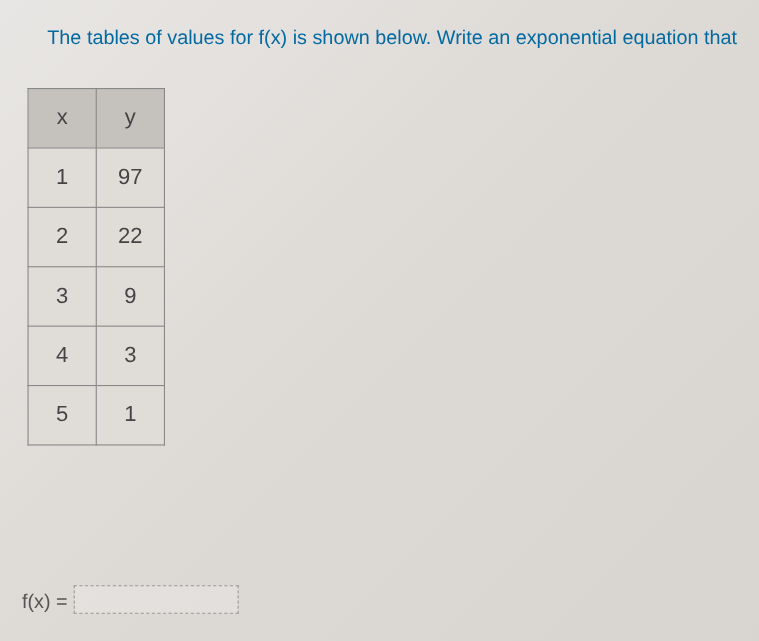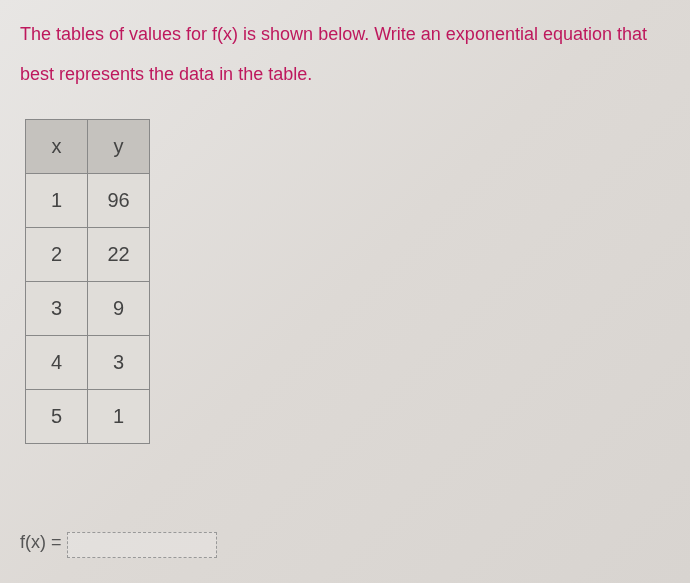--- a/index.html
+++ b/index.html
@@ -12,22 +12,23 @@
       height: 583px;
       background: linear-gradient(135deg, #e8e6e4 0%, #ddd9d5 50%, #d8d4d0 100%);
       font-family: Arial, sans-serif;
       color: #4a4a4a;
       padding: 15px 20px;
       position: relative;
     }
     .problem-text {
       font-size: 18px;
       line-height: 2.2;
-      color: #be185d;
+      color: #0369a1;
       margin-bottom: 25px;
+      text-align: right;
     }
     .data-table {
       border-collapse: collapse;
       margin-top: 10px;
       margin-left: 5px;
     }
     .data-table th,
     .data-table td {
       border: 1px solid #888;
       width: 62px;
@@ -43,54 +44,53 @@
       font-weight: normal;
     }
     .data-table td {
       background: #e0ddd9;
     }
     .answer-row {
       position: absolute;
       bottom: 25px;
       left: 20px;
       display: flex;
-      align-items: flex-start;
+      align-items: flex-end;
       font-size: 18px;
       color: #555;
     }
     .answer-input {
       width: 150px;
       height: 26px;
       border: 1px dashed #999;
       background: rgba(255,255,255,0.2);
       margin-left: 5px;
       font-size: 16px;
       padding: 2px 6px;
       color: #444;
     }
   </style>
 </head>
 <body>
 
 <div class="problem-text">
   <span>The tables of values for f(x) is shown below.  Write an exponential equation that</span><br>
-  <span>best represents the data in the table.</span>
 </div>
 
 <table class="data-table">
   <thead>
     <tr>
       <th>x</th>
       <th>y</th>
     </tr>
   </thead>
   <tbody>
     <tr>
       <td>1</td>
-      <td>96</td>
+      <td>97</td>
     </tr>
     <tr>
       <td>2</td>
       <td>22</td>
     </tr>
     <tr>
       <td>3</td>
       <td>9</td>
     </tr>
     <tr>

